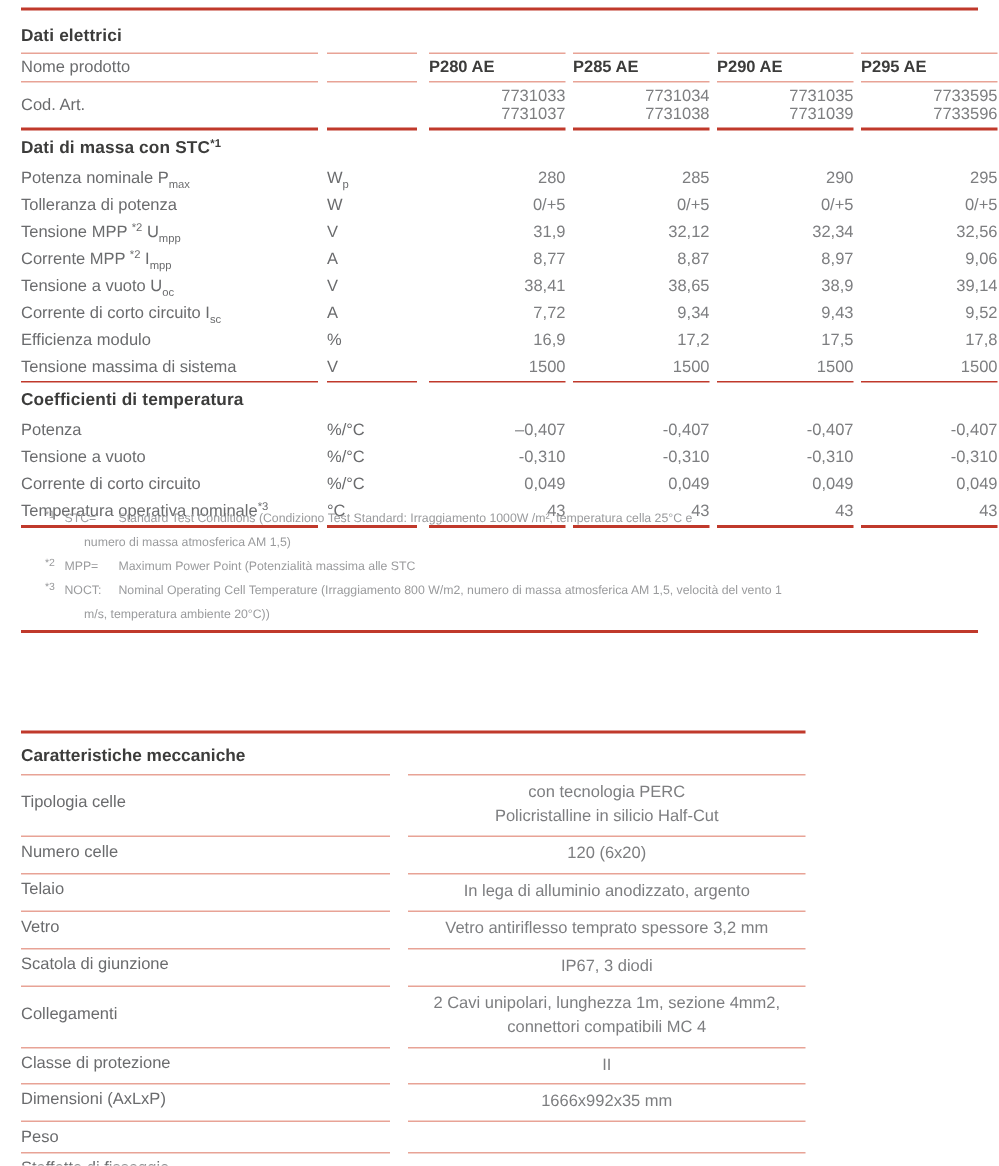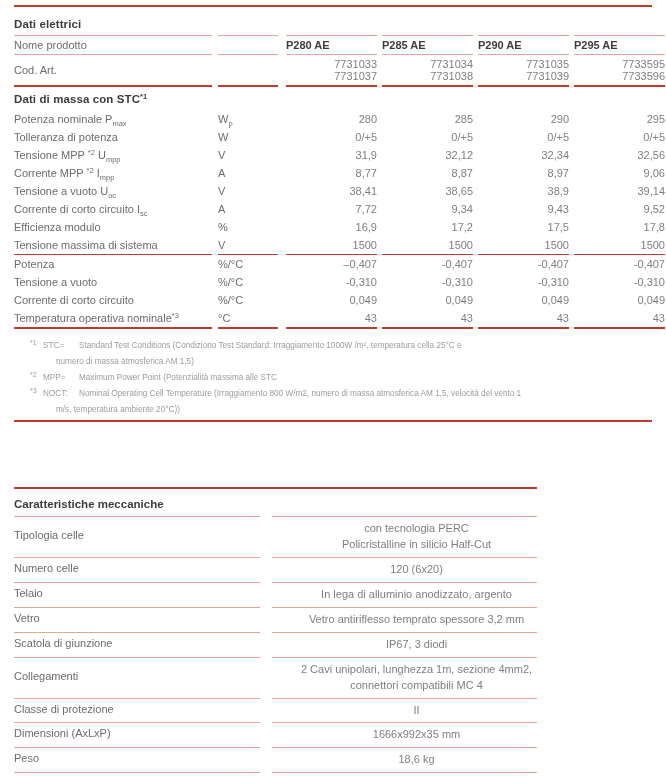--- a/index.html
+++ b/index.html
@@ -98,21 +98,21 @@
   .note .k { display: inline-block; min-width: 36px; }
   .note .cont { display: block; padding-left: 13px; }
 
   
   .mech {
     position: absolute;
     left: 14px;
     top: 492px;
     width: 523px;
   }
-  .m-row { display: flex; gap: 12px; }
+  .m-row { display: flex; }
   .m-lbl { width: 246px; flex: 0 0 246px; font-size: 11px; color: #6a6b6d; padding: 4px 0; }
   .m-gap { width: 12px; flex: 0 0 12px; }
   .m-val { flex: 1; font-size: 11px; color: #7d7e80; text-align: center; padding: 4px 0; line-height: 1.45; }
   .m-row.two .m-lbl { padding: 12px 0; }
 
   .m-hr { display: flex; }
   .m-hr > div { height: 1px; }
   .m-hr .sp { background: transparent !important; }
   .m-hr .a { width: 246px; flex: 0 0 246px; }
   .m-hr .b { width: 12px; flex: 0 0 12px; }
@@ -314,20 +314,21 @@
     <div class="cell-label rule-strong"></div>
     <div class="cell-gap1 sp"></div>
     <div class="cell-unit rule-strong"></div>
     <div class="cell-gap2 sp"></div>
     <div class="cell-val rule-strong"></div>
     <div class="cell-val rule-strong"></div>
     <div class="cell-val rule-strong"></div>
     <div class="cell-val rule-strong"></div>
   </div>
 
+  <div class="sect-head">Coefficienti di temperatura</div>
 
   <div id="temp-body">
       <div class="row">
         <div class="cell-label lbl">Potenza</div>
         <div class="cell-gap1"></div>
         <div class="cell-unit unit">%/°C</div>
         <div class="cell-gap2"></div>
         <div class="cell-val val">–0,407</div>
         <div class="cell-val val">-0,407</div>
         <div class="cell-val val">-0,407</div>
@@ -498,23 +499,20 @@
         </div>
       </div>
       <div class="m-hr">
         <div class="a rule-light"></div>
         <div class="b sp"></div>
         <div class="c rule-light"></div>
       </div>
       <div class="m-row">
         <div class="m-lbl">Peso</div>
         <div class="m-gap"></div>
-        <div class="m-val">
-          <div>18,6 kg</div>
-        </div>
       </div>
       <div class="m-hr">
         <div class="a rule-light"></div>
         <div class="b sp"></div>
         <div class="c rule-light"></div>
       </div>
       <div class="m-row">
         <div class="m-lbl">Staffette di fissaggio</div>
         <div class="m-gap"></div>
         <div class="m-val"></div>

